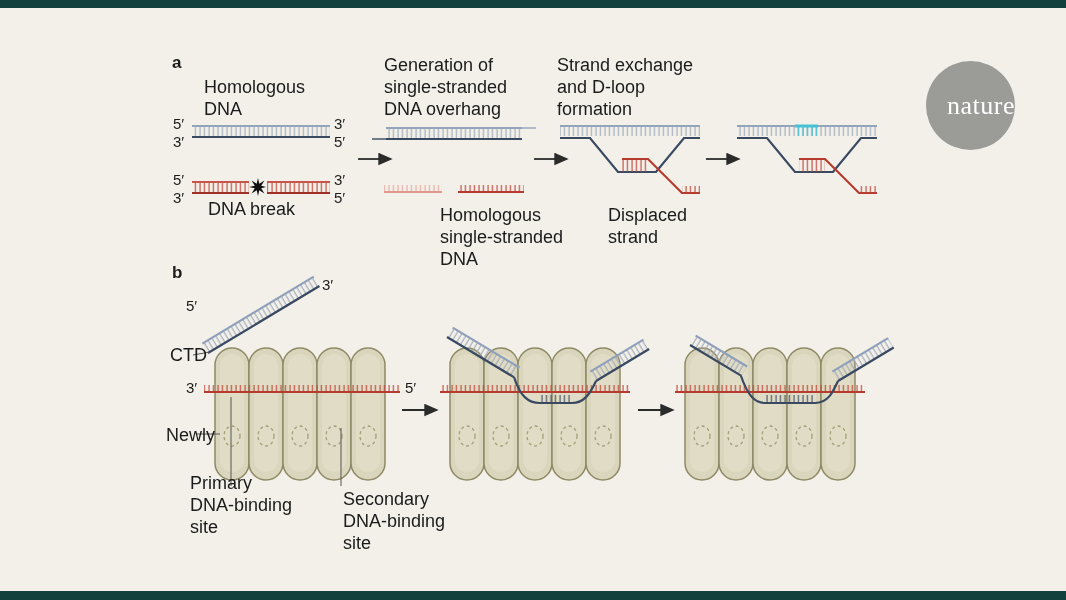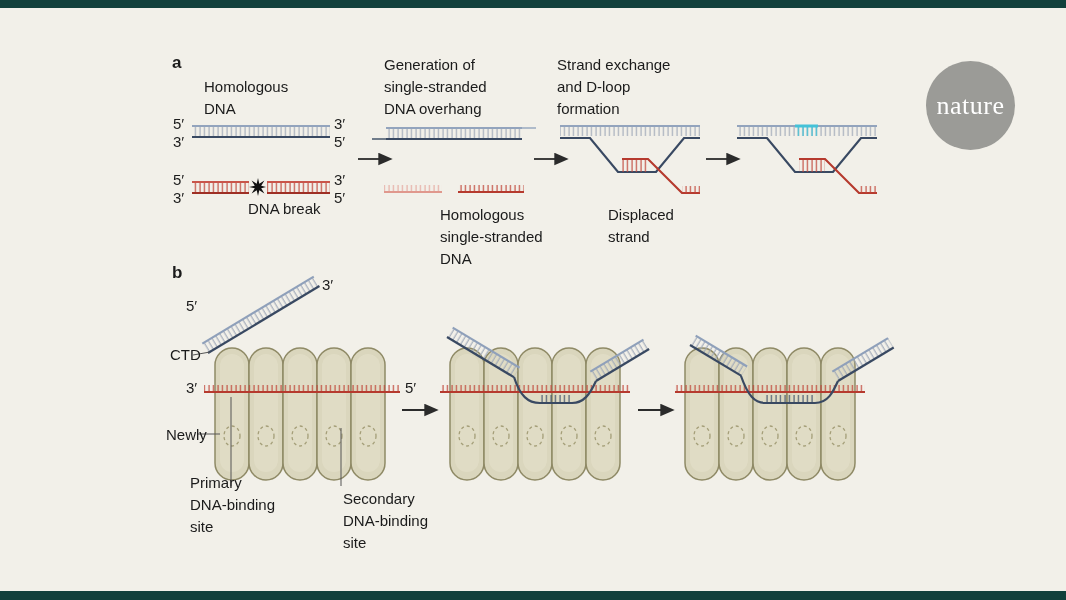--- a/index.html
+++ b/index.html
@@ -4,26 +4,26 @@
 <style>
   html,body{margin:0;padding:0;background:#ffffff;}
   .canvas{
     position:relative;width:1066px;height:600px;overflow:hidden;
     background:#f2f0e9;color:#1b1b1b;
     font-family:"Liberation Sans",sans-serif;
   }
   .bar{position:absolute;left:0;width:1066px;background:#12403c;}
   .bar-top{top:0;height:8px;}
   .bar-bottom{bottom:0;height:9px;}
-  .label{position:absolute;font-size:15px;line-height:22px;white-space:pre-line;}
+  .label{position:absolute;font-size:18px;line-height:22px;white-space:pre-line;}
   .panel-label{font-weight:bold;font-size:17px;}
   .prime{font-size:15px;line-height:18px;}
   .logo{
     position:absolute;left:926px;top:61px;width:89px;height:89px;border-radius:50%;
-    background:#9b9b97;display:flex;align-items:center;justify-content:center;
+    background:#9b9b97;display:flex;align-items:center;justify-content:flex-end;
   }
   .logo span{color:#ffffff;font-family:"Liberation Serif",serif;font-size:26px;letter-spacing:0.5px;}
   svg.art{position:absolute;left:0;top:0;}
 </style>
 </head>
 <body>
 
 <div class="canvas">
 
   <div class="bar bar-top"></div>
@@ -210,21 +210,21 @@
   <div class="label prime" style="left:173px;top:115px;">5′</div>
   <div class="label prime" style="left:173px;top:133px;">3′</div>
   <div class="label prime" style="left:334px;top:115px;">3′</div>
   <div class="label prime" style="left:334px;top:133px;">5′</div>
 
   <div class="label prime" style="left:173px;top:171px;">5′</div>
   <div class="label prime" style="left:173px;top:189px;">3′</div>
   <div class="label prime" style="left:334px;top:171px;">3′</div>
   <div class="label prime" style="left:334px;top:189px;">5′</div>
 
-  <div class="label" style="left:208px;top:198px;margin-left:40px;">DNA break</div>
+  <div class="label" style="left:208px;top:198px;">DNA break</div>
 
   <div class="label" style="left:384px;top:54px;">Generation of
 single-stranded
 DNA overhang</div>
   <div class="label" style="left:440px;top:204px;">Homologous
 single-stranded
 DNA</div>
 
   <div class="label" style="left:557px;top:54px;">Strand exchange
 and D-loop

